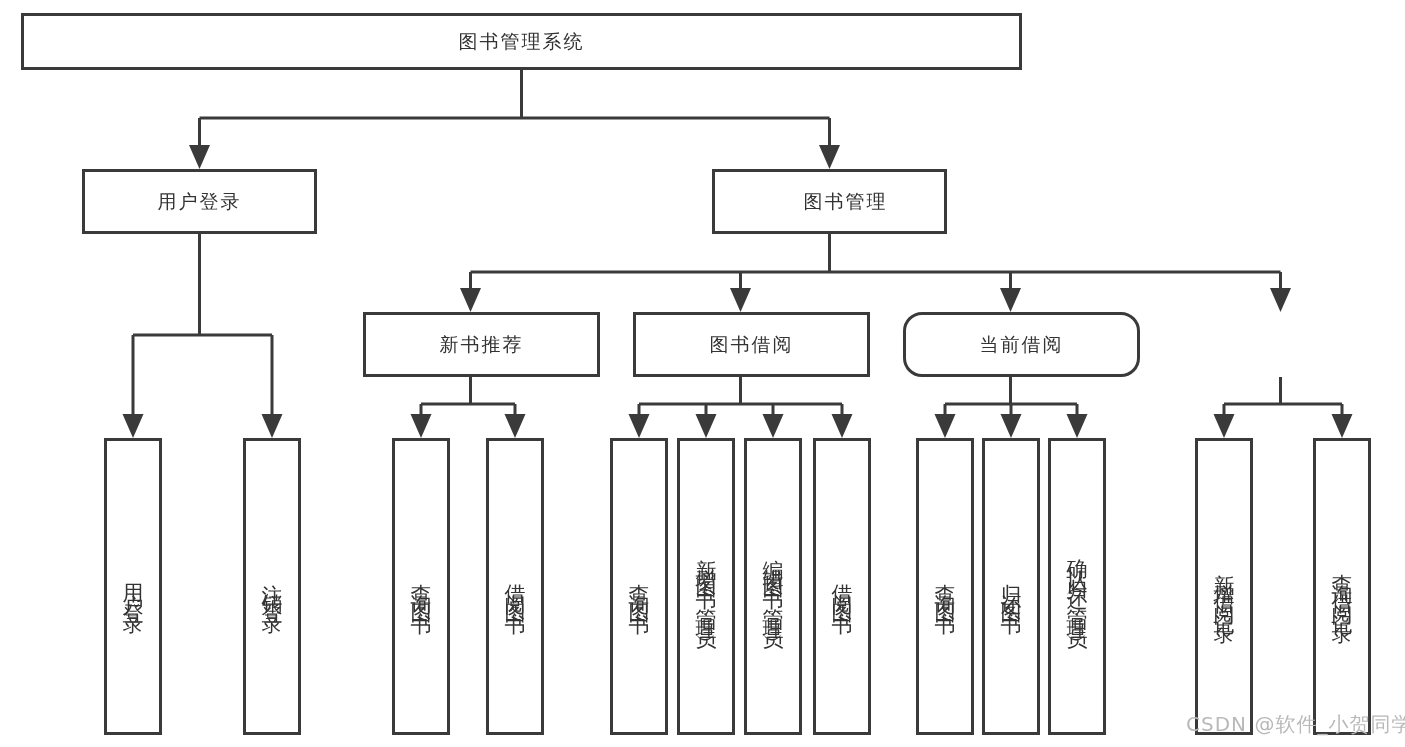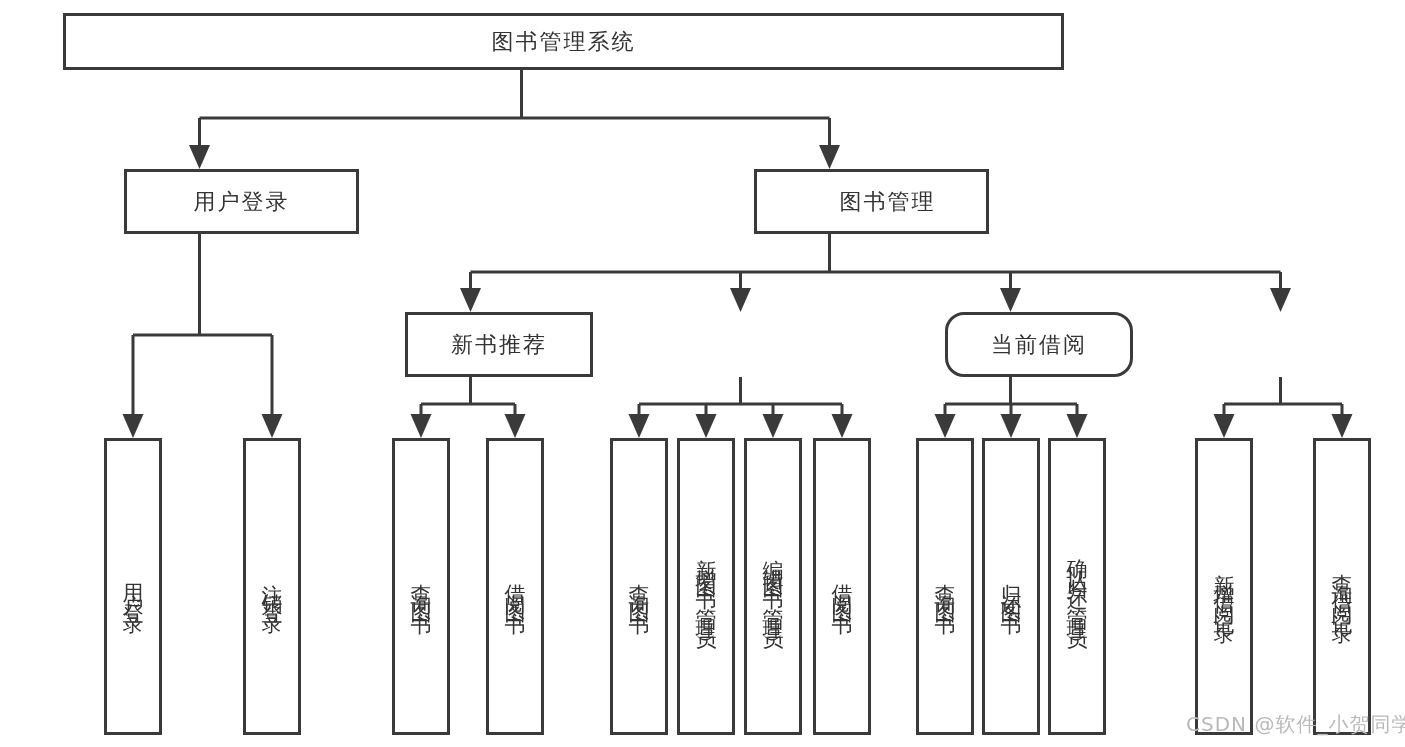--- a/index.html
+++ b/index.html
@@ -15,33 +15,33 @@
   #wires { position: absolute; left: 0; top: 0; width: 1405px; height: 747px; }
   .node {
     position: absolute;
     box-sizing: border-box;
     border: 3px solid #3a3a3a;
     background: #ffffff;
     display: flex;
     align-items: center;
     justify-content: center;
   }
-  .hbox { font-size: 22px; letter-spacing: 2px; white-space: nowrap; margin-left: 42px; }
+  .hbox { font-size: 19px; letter-spacing: 2px; white-space: nowrap; }
   .vbox span {
     writing-mode: vertical-rl;
     text-orientation: mixed;
     font-size: 21px;
     letter-spacing: 10px;
     line-height: 52px;
   }
   
   .root  { left: 21px;   top: 13px;  width: 1001px; height: 57px; }
   .l2a   { left: 82px;   top: 169px; width: 235px;  height: 65px; }
   .l2b   { left: 712px;  top: 169px; width: 235px;  height: 65px; padding-left: 32px; }
-  .l3    { top: 312px; width: 188px; height: 65px; }
+  .l3    { top: 312px; width: 237px; height: 65px; }
   .l3a   { left: 363px; }  .l3b { left: 633px; }
   .l3c   { left: 903px; border-radius: 19px; }  .l3d { left: 1173px; }
   .leaf  { top: 438px; width: 58px; height: 297px; }
   .lf1  { left: 104px; }  .lf2  { left: 243px; }  .lf3  { left: 392px; }
   .lf4  { left: 486px; }  .lf5  { left: 610px; }  .lf6  { left: 677px; }
   .lf7  { left: 744px; }  .lf8  { left: 813px; }  .lf9  { left: 916px; }
   .lf10 { left: 982px; }  .lf11 { left: 1048px; } .lf12 { left: 1195px; }
   .lf13 { left: 1313px; }
   #watermark {
     position: absolute;
@@ -100,20 +100,21 @@
              M1213.5 414 h21 l-10.5 24 z
              M1331.5 414 h21 l-10.5 24 z"></path>
   </svg>
 
   <div class="node hbox root">图书管理系统</div>
 
   <div class="node hbox l2a">用户登录</div>
   <div class="node hbox l2b">图书管理</div>
 
   <div class="node hbox l3 l3a">新书推荐</div>
+  <div class="node hbox l3 l3b">图书借阅</div>
   <div class="node hbox l3 l3c">当前借阅</div>
 
   <div class="node vbox leaf lf1">
     <span>用户登录</span>
   </div>
   <div class="node vbox leaf lf2">
     <span>注销登录</span>
   </div>
   <div class="node vbox leaf lf3">
     <span>查询图书</span>

